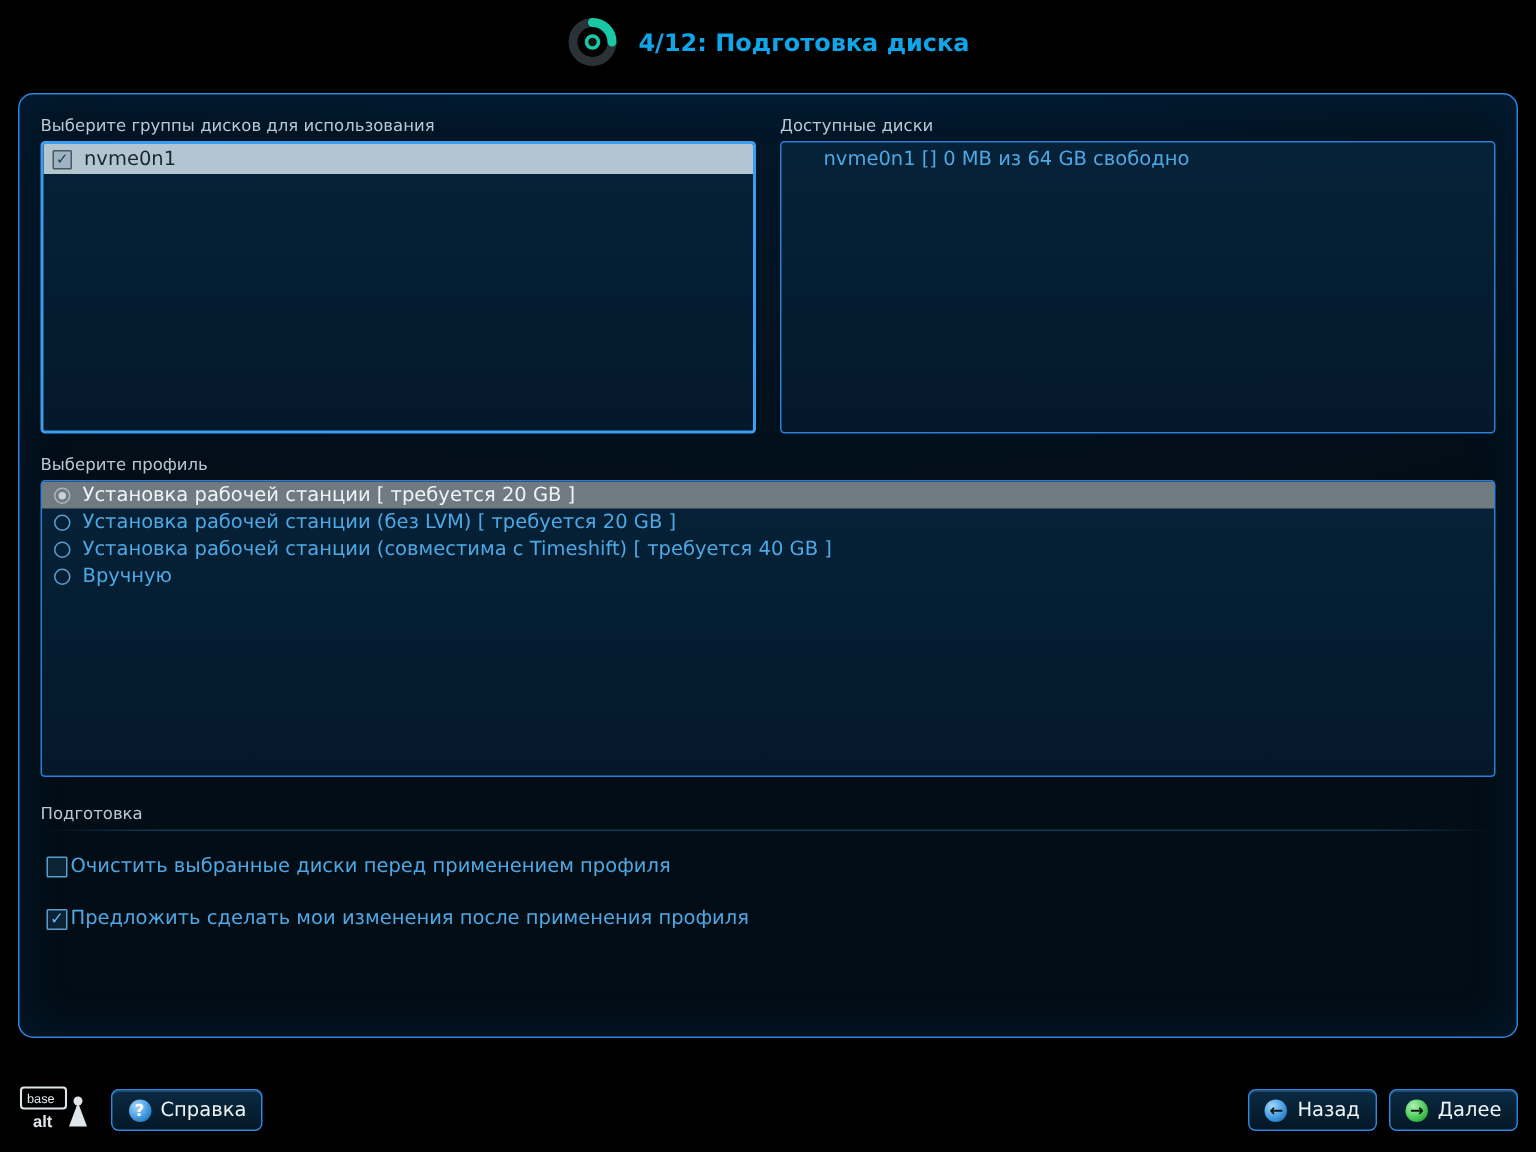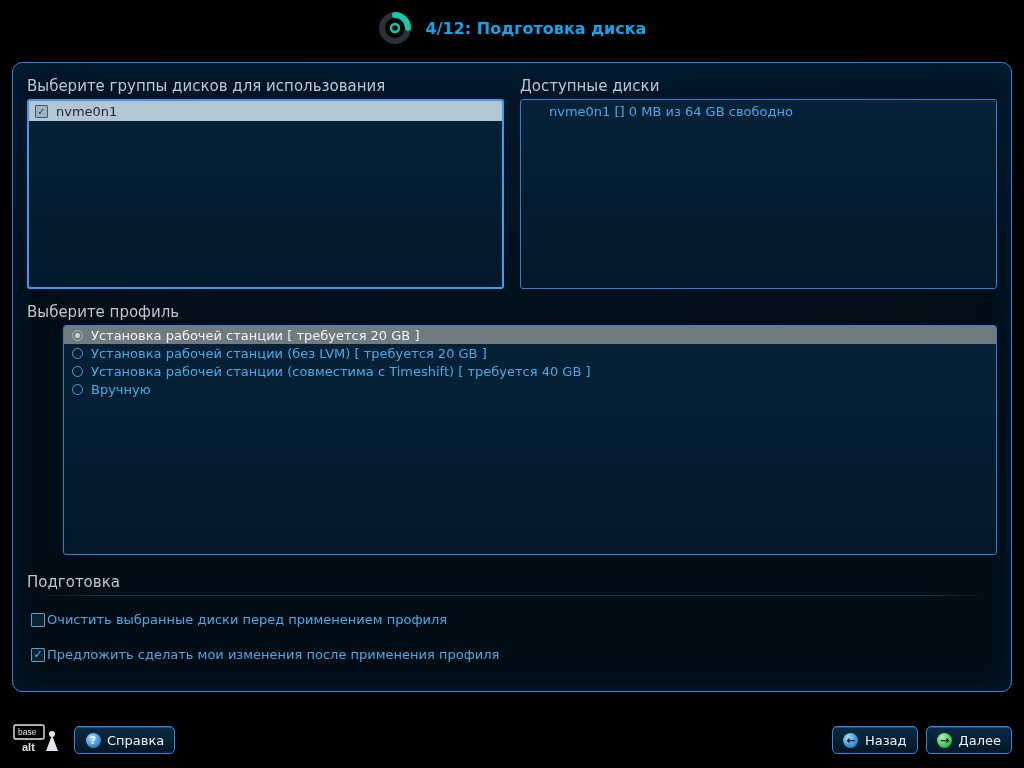--- a/index.html
+++ b/index.html
@@ -14,21 +14,21 @@
 
   
   .panel {
     position: absolute; left: 12px; top: 62px; right: 12px; height: 630px;
     border: 1px solid #2f86df; border-radius: 10px;
     background: radial-gradient(ellipse 1200px 700px at 50% -60%, #0f4468 0%, #02172a 55%, #020d16 100%);
     padding: 14px 14px 16px 14px;
     box-shadow: inset 0 0 30px rgba(0,50,90,.35);
   }
 
-  .section-label { font-size: 15px; color: #b9c8d2; margin-bottom: 4px; }
+  .section-label { font-size: 11px; color: #b9c8d2; margin-bottom: 4px; }
 
   
   .cols { display: flex; gap: 16px; height: 212px; }
   .col { flex: 1; display: flex; flex-direction: column; }
 
   .listbox {
     flex: 1; border: 1px solid #2a7fd6; border-radius: 3px;
     background: linear-gradient(#062238, #04182a);
     overflow: hidden;
   }
@@ -46,21 +46,21 @@
   }
   .disk-row .name { color: inherit; }
 
   .avail-row { padding: 4px 28px; font-size: 13px; color: #4fa8e4; }
 
   
   .profile-section { margin-top: 14px; }
   .profile-list {
     border: 1px solid #2a7fd6; border-radius: 3px;
     background: linear-gradient(#062238, #04182a);
-    height: 230px; overflow: hidden; margin-top: 4px; margin-left: 36px;
+    height: 198px; overflow: hidden; margin-top: 4px;
   }
   .profile-row { display: flex; align-items: center; gap: 8px; padding: 0 8px; height: 18px; font-size: 13px; }
   .profile-row.sel { background: #6f7a81; color: #e4e9ec; }
   .profile-row .radio {
     width: 11px; height: 11px; border: 1px solid #5b9dcf; border-radius: 50%;
     display: flex; align-items: center; justify-content: center;
   }
   .profile-row.sel .radio { border-color: #aeb6bb; }
   .profile-row .radio .dot { width: 5px; height: 5px; border-radius: 50%; background: #c9d1d6; }
   .profile-row .plabel { color: #4fa8e4; }

